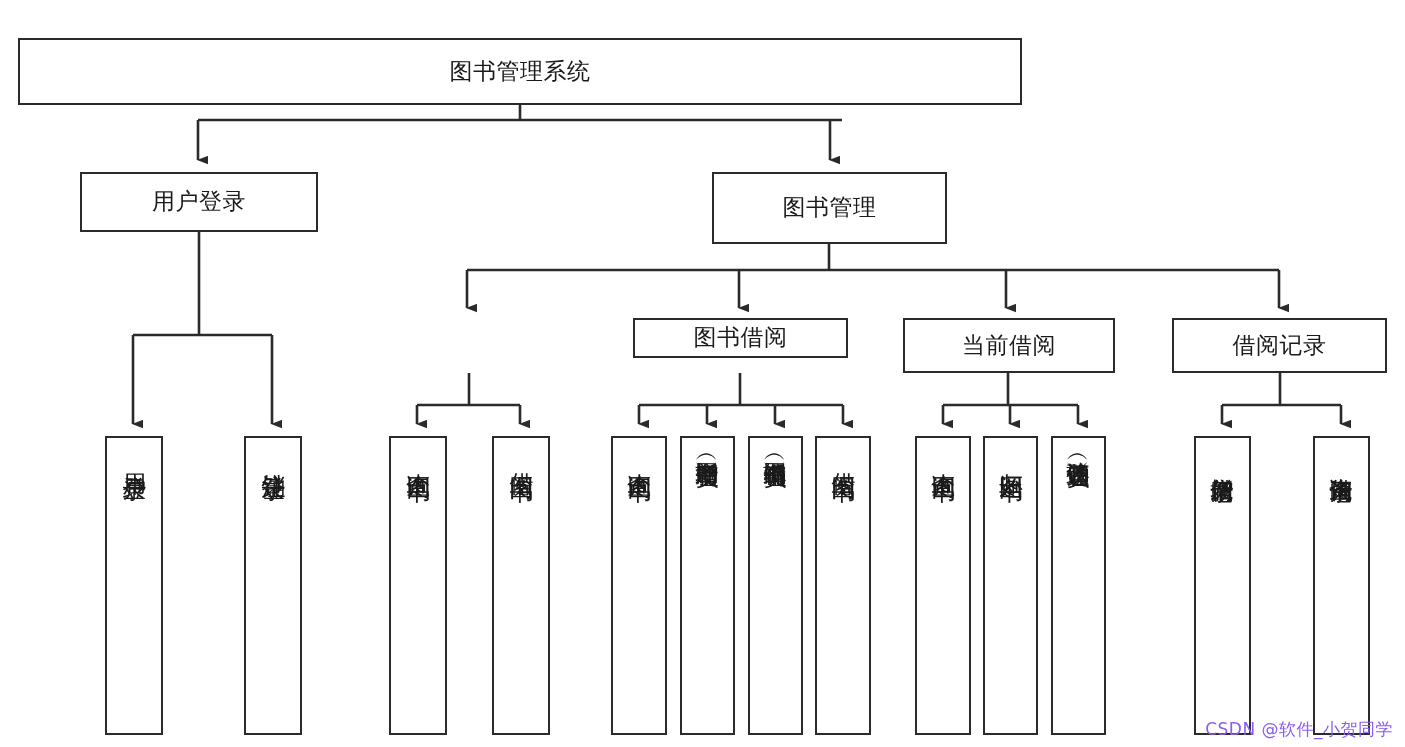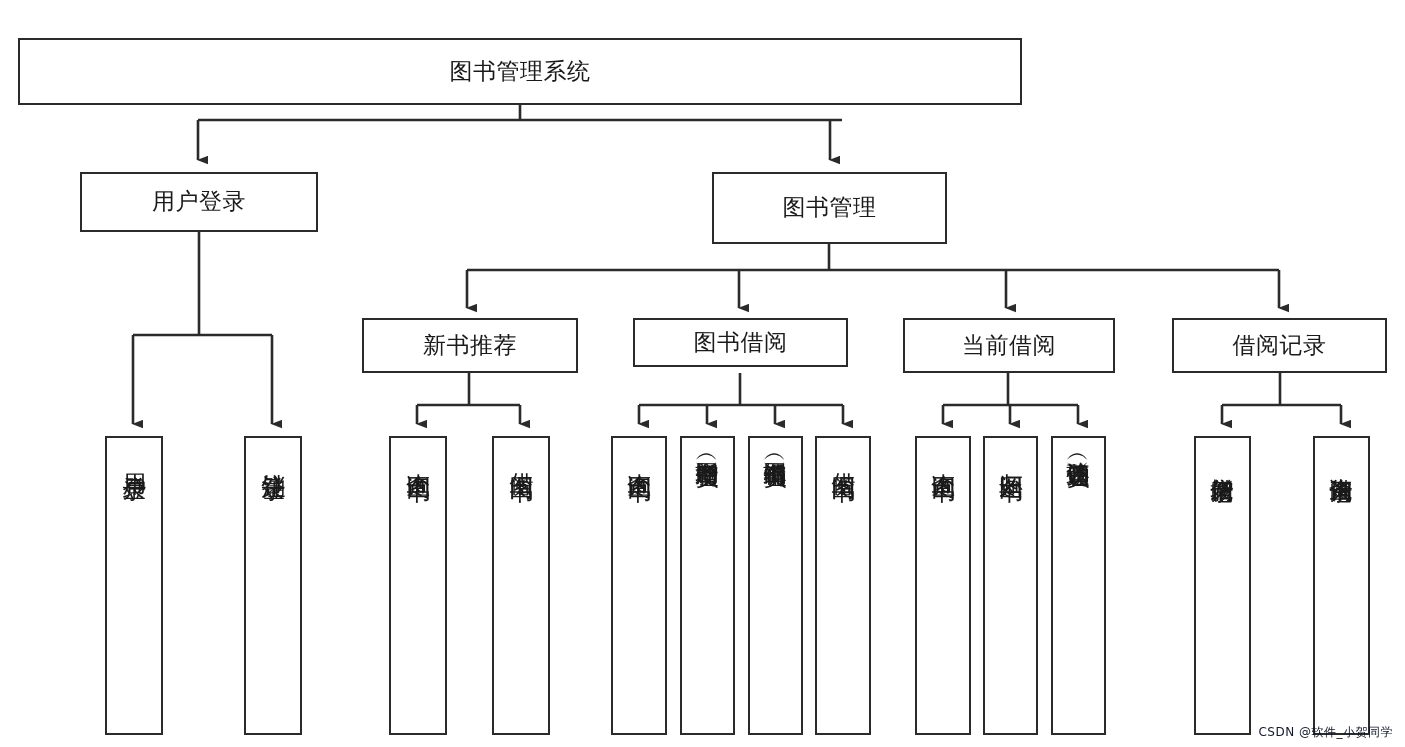--- a/index.html
+++ b/index.html
@@ -58,22 +58,22 @@
     letter-spacing: 2px;
   }
   .node-box.vert.tight .node-label {
     font-size: 23px;
     letter-spacing: 0.5px;
   }
   #watermark {
     position: absolute;
     right: 12px;
     bottom: 6px;
-    font-size: 12px;
-    color: #0f172a;
+    font-size: 17px;
+    color: #8b5cf6;
     letter-spacing: 0.5px;
     user-select: none;
   }
 </style>
 </head>
 <body>
 
 <div id="diagram-root">
 
   <svg id="edges-layer" viewBox="0 0 1405 747" width="1405" height="747" xmlns="http://www.w3.org/2000/svg">
@@ -131,25 +131,22 @@
   </div>
 
   <div class="node-box horiz" style="left:80px; top:172px; width:238px; height:60px;">
     <span class="node-label">用户登录</span>
   </div>
 
   <div class="node-box horiz" style="left:712px; top:172px; width:235px; height:72px;">
     <span class="node-label">图书管理</span>
   </div>
 
-  <div class="node-box horiz" style="left:362px; top:318px; width:216px; height:55px;">
-    <span class="node-label">新书推荐</span>
-  </div>
-
-  <div class="node-box horiz" style="left:633px; top:318px; width:215px; height:49px;">
+
+  <div class="node-box horiz" style="left:633px; top:318px; width:215px; height:40px;">
     <span class="node-label">图书借阅</span>
   </div>
 
   <div class="node-box horiz" style="left:1172px; top:318px; width:215px; height:55px;">
     <span class="node-label">借阅记录</span>
   </div>
 
   <div class="node-box horiz" style="left:903px; top:318px; width:212px; height:55px;">
     <span class="node-label">当前借阅</span>
   </div>

